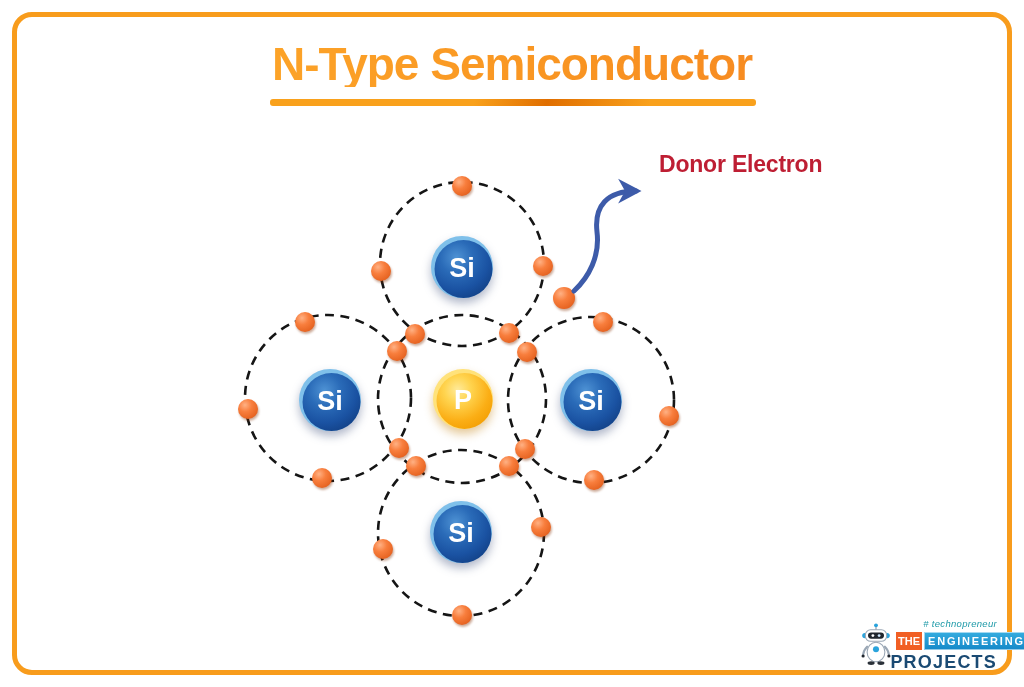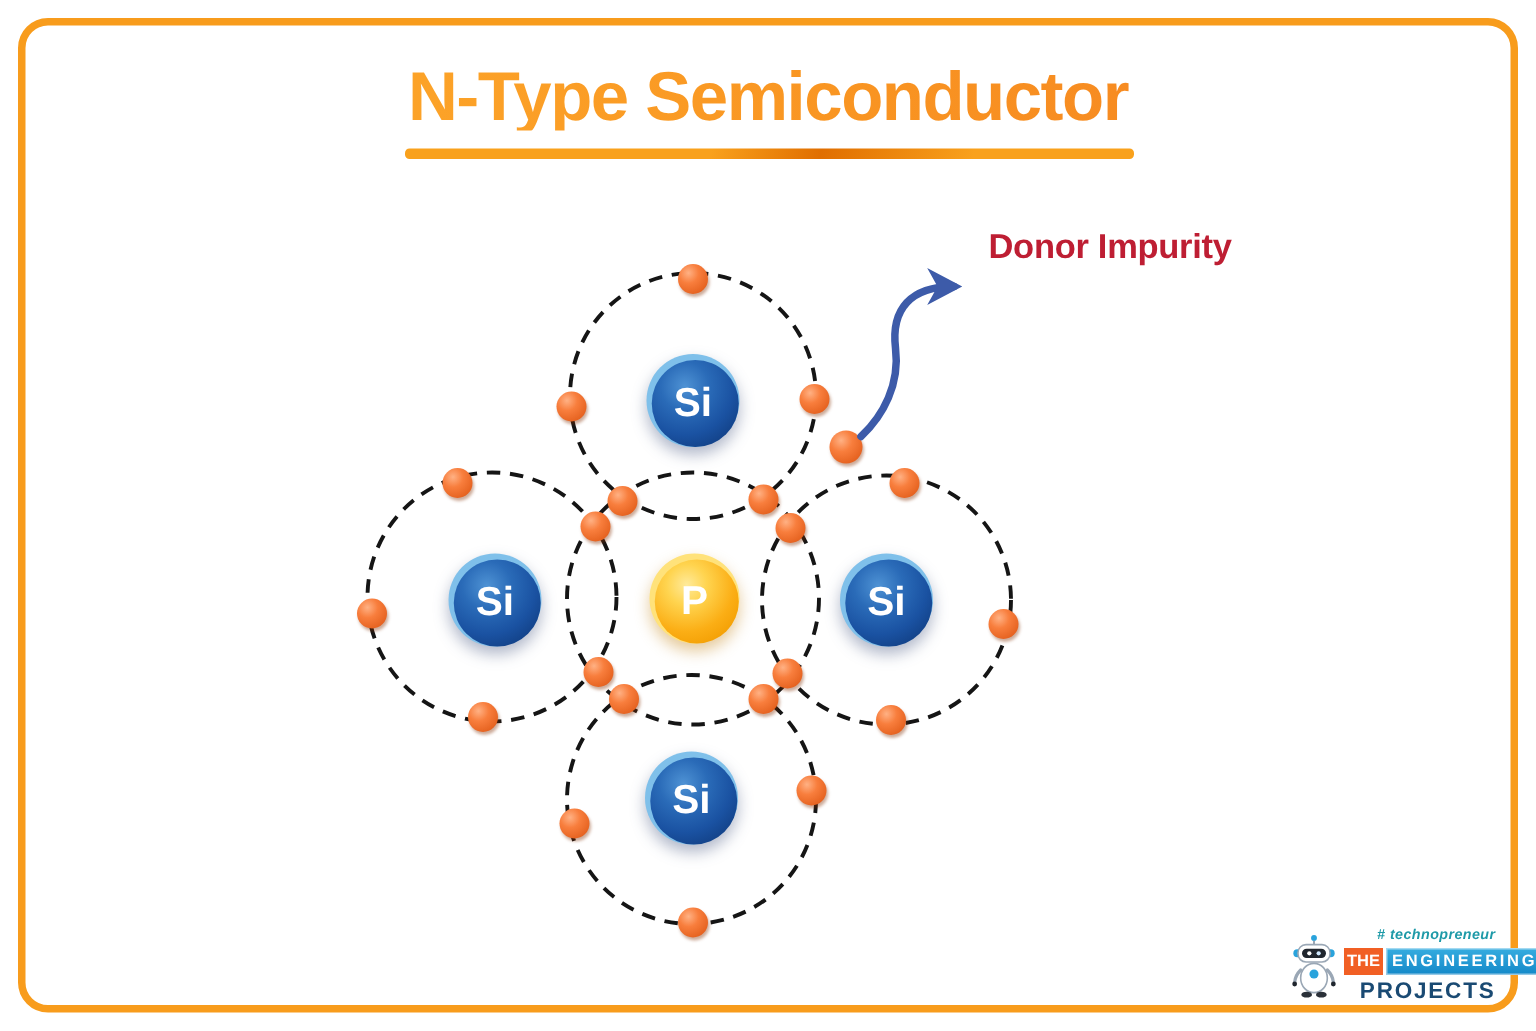--- a/index.html
+++ b/index.html
@@ -22,30 +22,30 @@
   .atom-si{filter:drop-shadow(0 5px 5px rgba(30,50,100,.35));}
   .atom-p{filter:drop-shadow(0 5px 5px rgba(190,120,0,.4));}
   .atom-label{fill:#ffffff;font-family:"Liberation Sans",sans-serif;font-weight:700;font-size:27px;
         text-anchor:middle;dominant-baseline:central;}
   .rim-si{fill:#7FC0EA;}
   .rim-p{fill:#FFE27A;}
   .annotation{position:absolute;left:659px;top:148px;font-size:23px;line-height:33px;font-weight:700;
         letter-spacing:-0.2px;color:var(--annotation-red,#BE1E33);}
   .logo{position:absolute;left:858px;top:616px;width:142px;height:56px;}
   .robot{position:absolute;left:2px;top:6px;width:32px;height:44px;}
-  .tagline{position:absolute;right:3px;top:2px;font-style:italic;font-weight:700;font-size:9.5px;
+  .tagline{position:absolute;right:3px;top:2px;font-style:italic;font-weight:400;font-size:9.5px;
         letter-spacing:.3px;color:var(--logo-teal,#1E9AA8);}
   .logo-row{position:absolute;left:38px;top:16px;display:flex;gap:2px;}
   .box-the{background:var(--logo-orange-box,#F15F24);color:#fff;font-weight:700;font-size:11px;
         padding:3px 2px;line-height:1.1;}
   .box-eng{background:linear-gradient(180deg,#36ADE0,var(--logo-blue-box,#1488C8));color:#fff;font-weight:700;
         font-size:11px;letter-spacing:1.8px;padding:3px 4px;line-height:1.1;
         box-shadow:inset 0 0 0 1px rgba(255,255,255,.55);}
   .projects{position:absolute;right:3px;top:36px;color:var(--logo-navy,#1A4A73);font-weight:700;
-        font-size:15px;letter-spacing:1.2px;padding-left:16px;}
+        font-size:18px;letter-spacing:1.2px;padding-left:16px;}
 </style>
 </head>
 <body>
 
 <div class="page">
   <div class="frame"></div>
 
   <h1 class="title">N-Type Semiconductor</h1>
   <div class="title-underline"></div>
 
@@ -124,21 +124,21 @@
       </g>
       <g class="atom-p">
         <circle cx="463" cy="399" r="30" class="rim-p"></circle>
         <circle cx="464.5" cy="401" r="28" fill="url(#grad-p)"></circle>
         <text x="463" y="400" class="atom-label">P</text>
       </g>
       <path d="M 574,291 C 589,277 600,256 597,232 C 594,206 607,191 636,191" class="arrow" marker-end="url(#arrowhead)"></path>
     </svg>
 
   <div class="annotation">
-    <div>Donor Impurity</div>
+    <div>Donor Electron</div>
   </div>
 
   <div class="logo">
     <svg class="robot" viewBox="0 0 36 48">
       <circle cx="18" cy="3" r="2.2" fill="#29A3DC"></circle>
       <line x1="18" y1="5" x2="18" y2="8.5" stroke="#9AA7B5" stroke-width="1.5"></line>
       <circle cx="5.5" cy="14.5" r="3" fill="#29A3DC"></circle>
       <circle cx="30.5" cy="14.5" r="3" fill="#29A3DC"></circle>
       <rect x="6" y="8" width="24" height="13" rx="6" fill="#fff" stroke="#9AA7B5" stroke-width="1.2"></rect>
       <rect x="9" y="11" width="18" height="7" rx="3.5" fill="#20262E"></rect>

